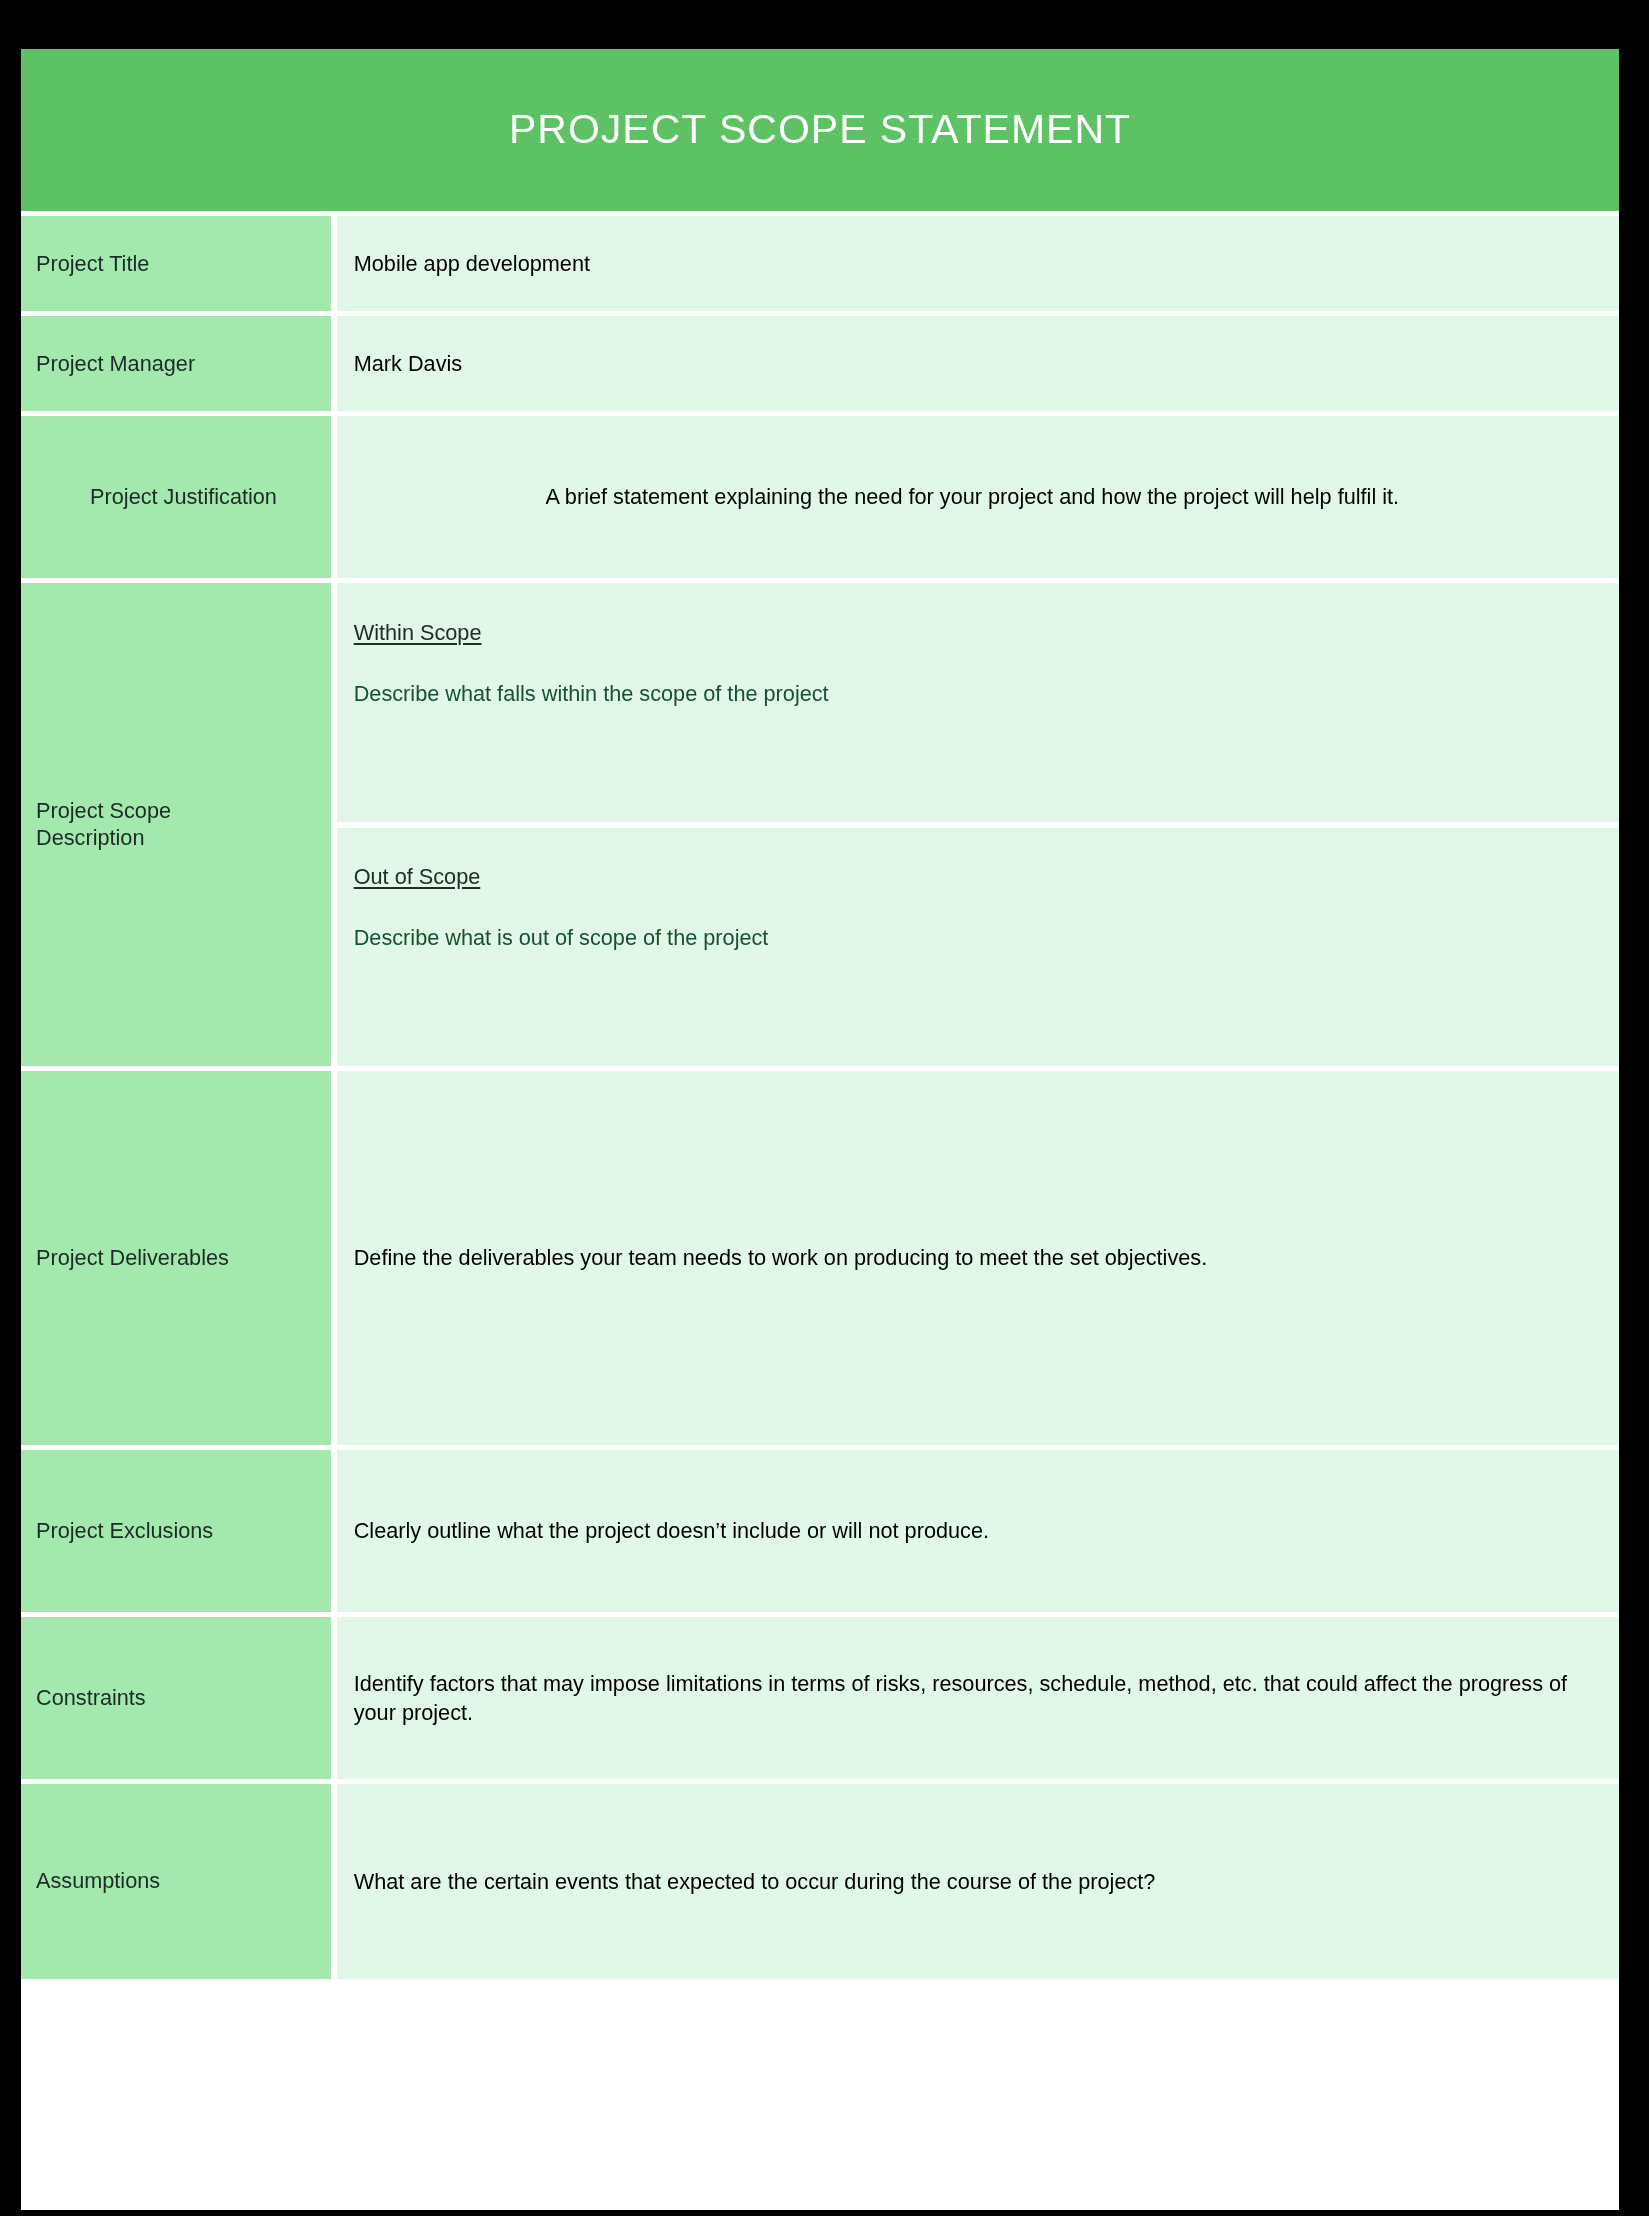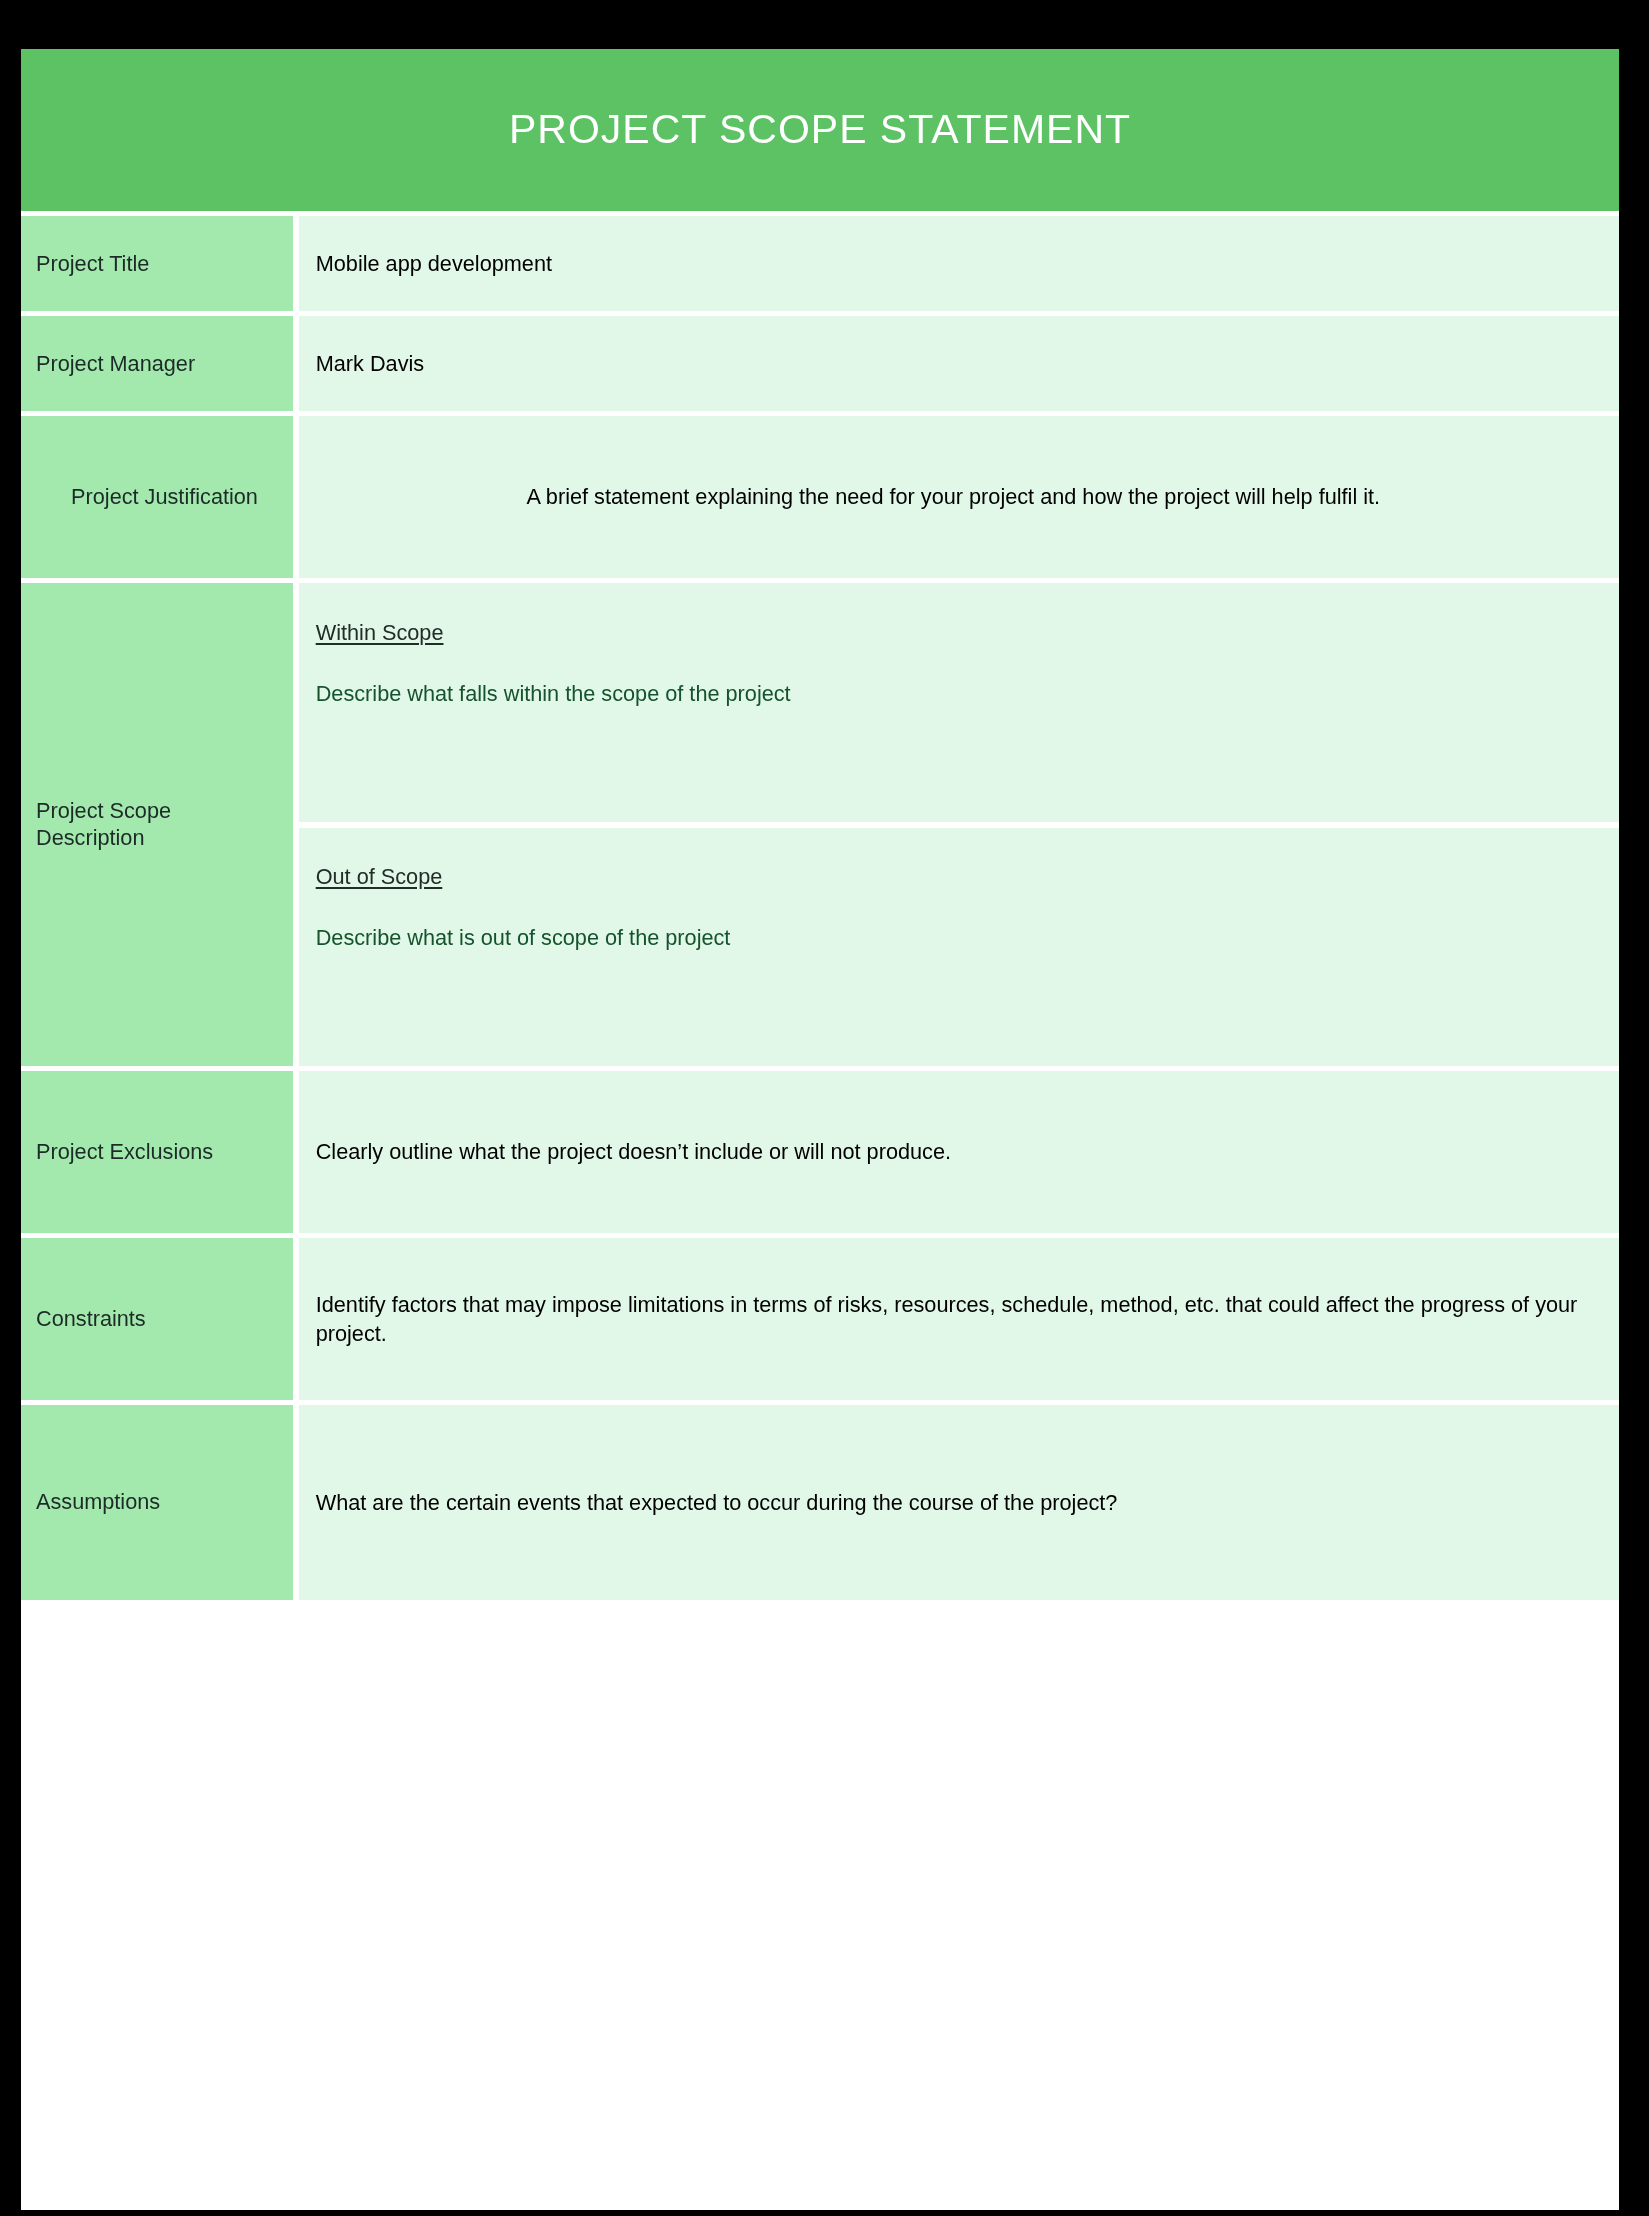--- a/index.html
+++ b/index.html
@@ -57,21 +57,21 @@
     line-height: 1.1;
     color: #ffffff;
   }
 
   
   tr.data-row > td {
     vertical-align: middle;
   }
 
   td.label-cell {
-    width: 278px;
+    width: 316px;
     background: #a3e8ad;
     color: #1c2b27;
     font-size: 21.7px;
     font-weight: 400;
     line-height: 1.28;
     padding: 11.7px 0 11.7px 15px;
     border-top: 5.8px solid #ffffff;
     border-right: 6.7px solid #ffffff;
   }
 
@@ -174,20 +174,24 @@
               <span class="scope-body">Describe what falls within the scope of the project</span>
             </div>
             <div class="scope-block second">
               <span class="scope-heading">Out of Scope</span>
               <span class="scope-body">Describe what is out of scope of the project</span>
             </div>
           </td>
         </tr>
 
 
+        <tr class="data-row r-deliv">
+          <td class="label-cell">Project Deliverables</td>
+          <td class="value-cell">Define the deliverables your team needs to work on producing to meet the set objectives.</td>
+        </tr>
 
         <tr class="data-row r-excl">
           <td class="label-cell">Project Exclusions</td>
           <td class="value-cell">Clearly outline what the project doesn’t include or will not produce.</td>
         </tr>
 
         <tr class="data-row r-constr">
           <td class="label-cell">Constraints</td>
           <td class="value-cell">Identify factors that may impose limitations in terms of risks, resources, schedule, method, etc. that could affect the progress of your project.</td>
         </tr>

